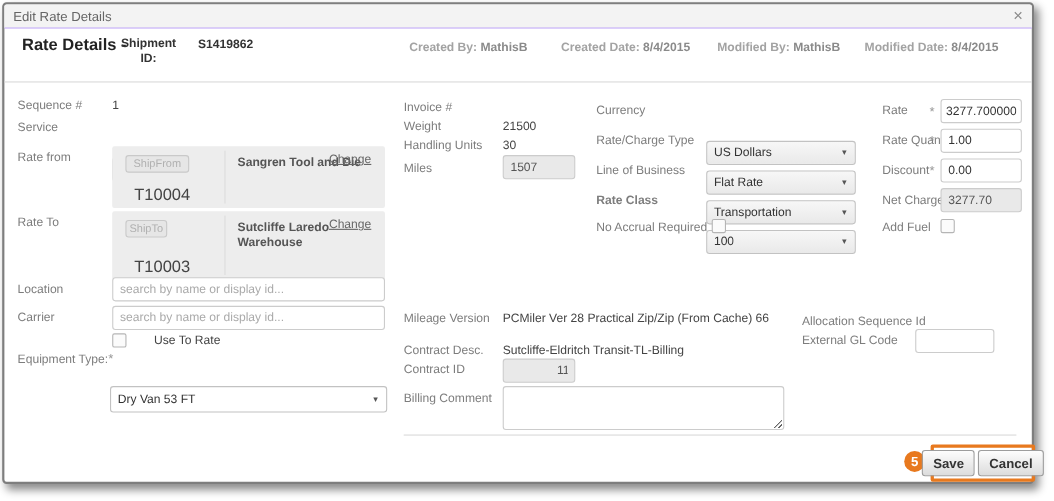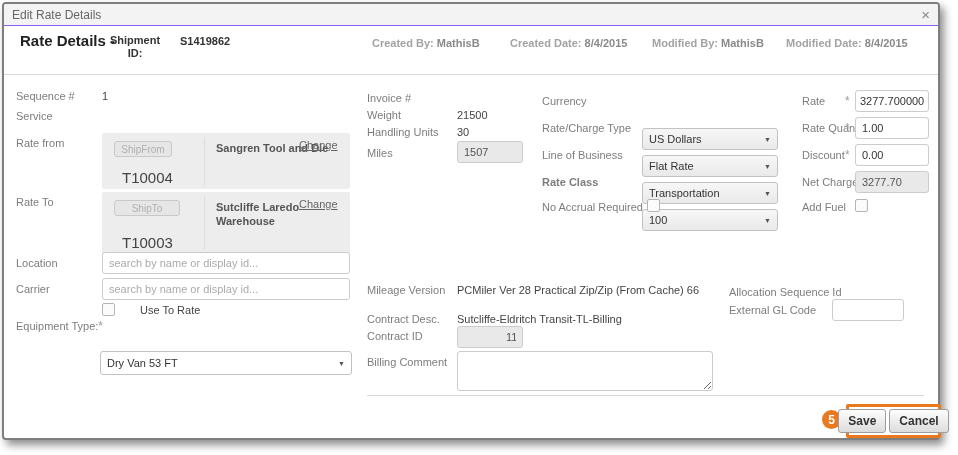--- a/index.html
+++ b/index.html
@@ -126,21 +126,21 @@
     <div class="panel" style="left:98px; top:129px; width:248px; height:56px;">
       <div class="ghost-btn" style="left:12px; top:8px; width:58px; height:16px;">ShipFrom</div>
       <div class="vline" style="left:102px; top:4px; height:48px;"></div>
       <div class="panel-name" style="left:114px; top:8px; width:120px;">Sangren Tool and Die</div>
       <div class="change-link" style="left:197px; top:6px;">Change</div>
       <div class="panel-id" style="left:20px; top:36px;">T10004</div>
     </div>
 
     <div class="abs lbl" style="left:12px; top:192px;">Rate To</div>
     <div class="panel" style="left:98px; top:188px; width:248px; height:62px;">
-      <div class="ghost-btn" style="left:12px; top:8px; width:66px; height:16px;">ShipTo</div>
+      <div class="ghost-btn" style="left:12px; top:8px; width:38px; height:16px;">ShipTo</div>
       <div class="vline" style="left:102px; top:4px; height:54px;"></div>
       <div class="panel-name" style="left:114px; top:8px; width:100px;">Sutcliffe Laredo Warehouse</div>
       <div class="change-link" style="left:197px; top:6px;">Change</div>
       <div class="panel-id" style="left:20px; top:42px;">T10003</div>
     </div>
 
     <div class="abs lbl" style="left:12px; top:253px;">Location</div>
     <input class="txt" style="left: 98px; top: 248px; width: 248px;" placeholder="search by name or display id...">
 
     <div class="abs lbl" style="left:12px; top:279px;">Carrier</div>

